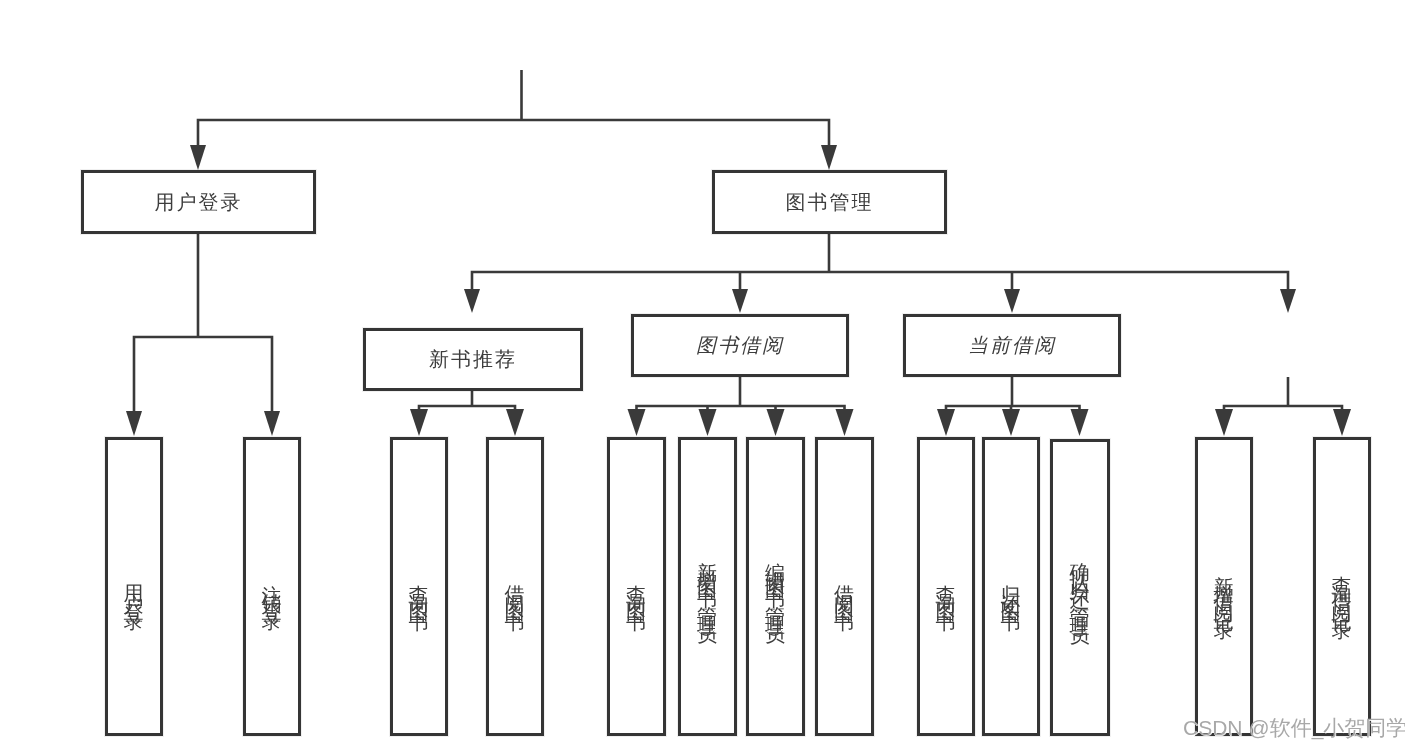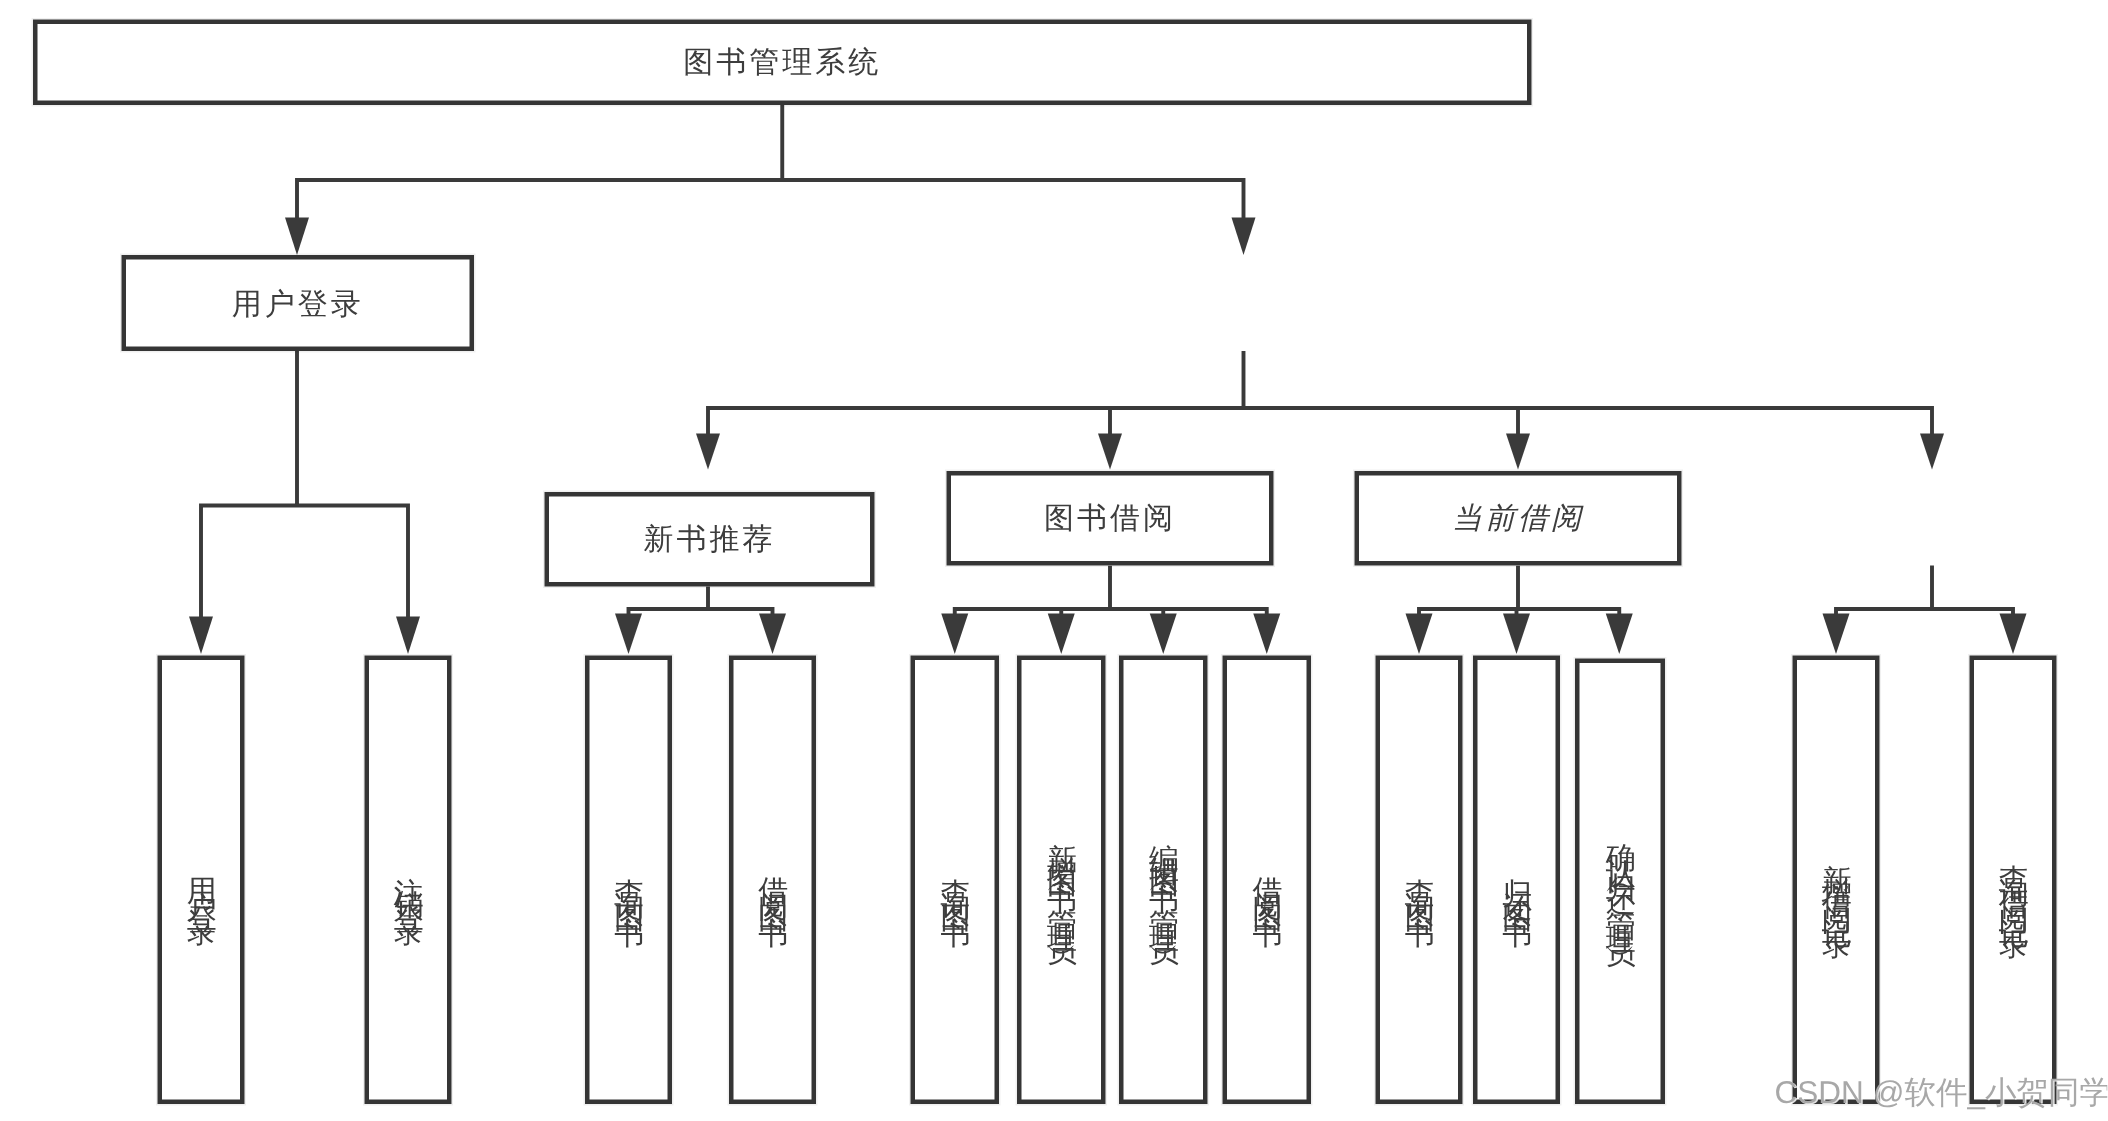--- a/index.html
+++ b/index.html
@@ -85,32 +85,32 @@
       <polygon points="766.5,409 784.5,409 775.5,436"></polygon>
       <polygon points="835.5,409 853.5,409 844.5,436"></polygon>
       <polygon points="937,409 955,409 946,436"></polygon>
       <polygon points="1002,409 1020,409 1011,436"></polygon>
       <polygon points="1070.5,409 1088.5,409 1079.5,436"></polygon>
       <polygon points="1215,409 1233,409 1224,436"></polygon>
       <polygon points="1333,409 1351,409 1342,436"></polygon>
     </g>
   </svg>
 
-  <div class="node" style="left:22px; top:13px; width:999px; height:57px;">
-    <span class="hlabel">图书管理系统</span>
-  </div>
 
   <div class="node" style="left:81px; top:170px; width:235px; height:64px;">
     <span class="hlabel">用户登录</span>
+  </div>
+  <div class="node" style="left:712px; top:170px; width:235px; height:64px;">
+    <span class="hlabel">图书管理</span>
   </div>
 
   <div class="node" style="left:363px; top:328px; width:220px; height:63px;text-align:center;">
     <span class="hlabel">新书推荐</span>
   </div>
-  <div class="node" style="left:631px; top:314px; width:218px; height:63px;">
+  <div class="node" style="left:631px; top:314px; width:218px; height:63px;font-style:italic;">
     <span class="hlabel">图书借阅</span>
   </div>
   <div class="node" style="left:903px; top:314px; width:218px; height:63px;font-style:italic;">
     <span class="hlabel">当前借阅</span>
   </div>
 
   <div class="node" style="left:105px; top:437px; width:58px; height:299px;">
     <span class="vlabel">用户登录</span>
   </div>
   <div class="node" style="left:243px; top:437px; width:58px; height:299px;">

